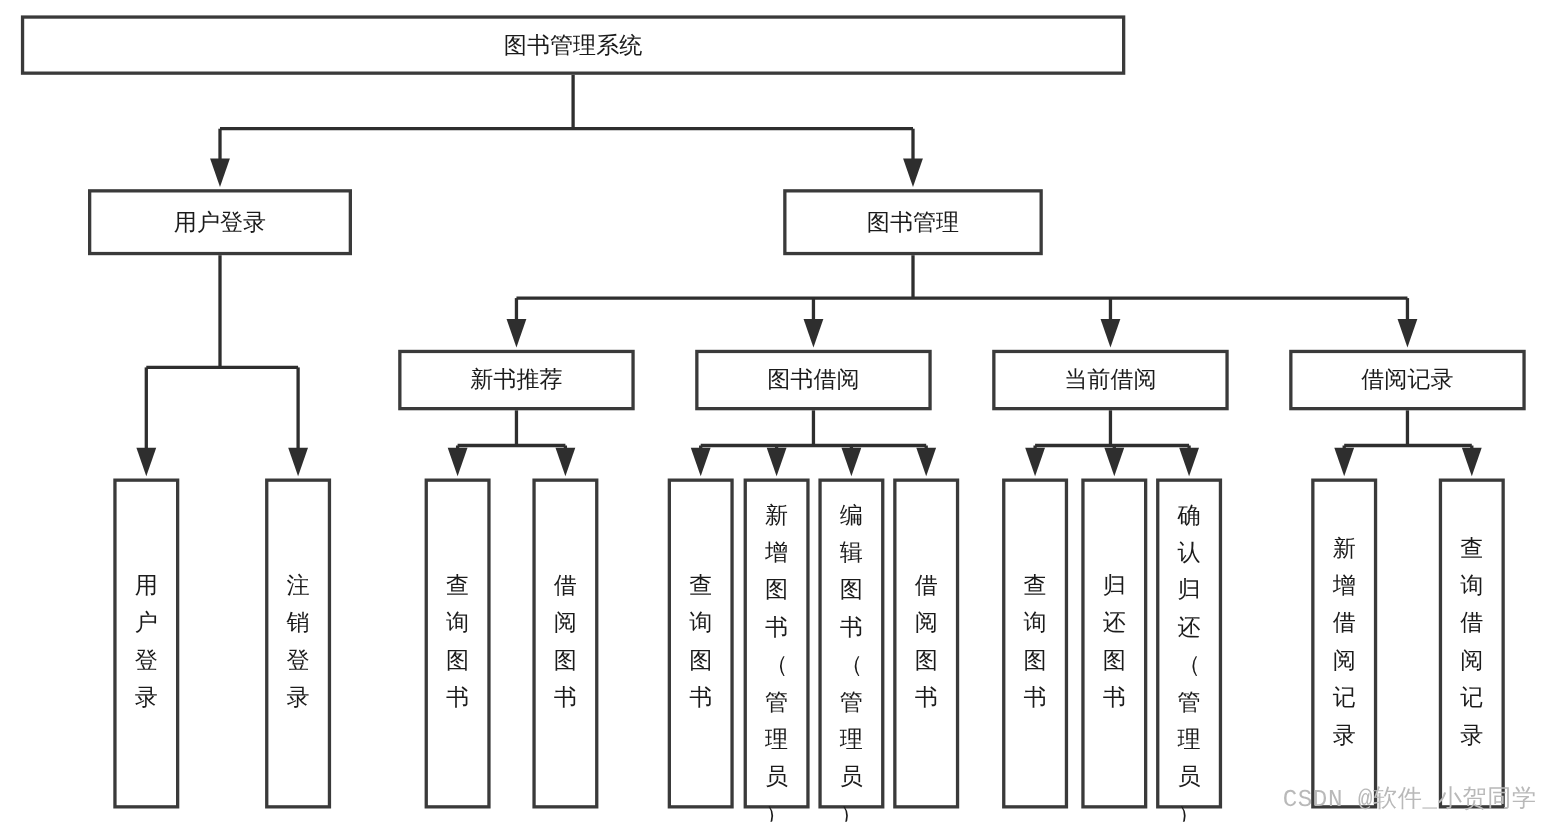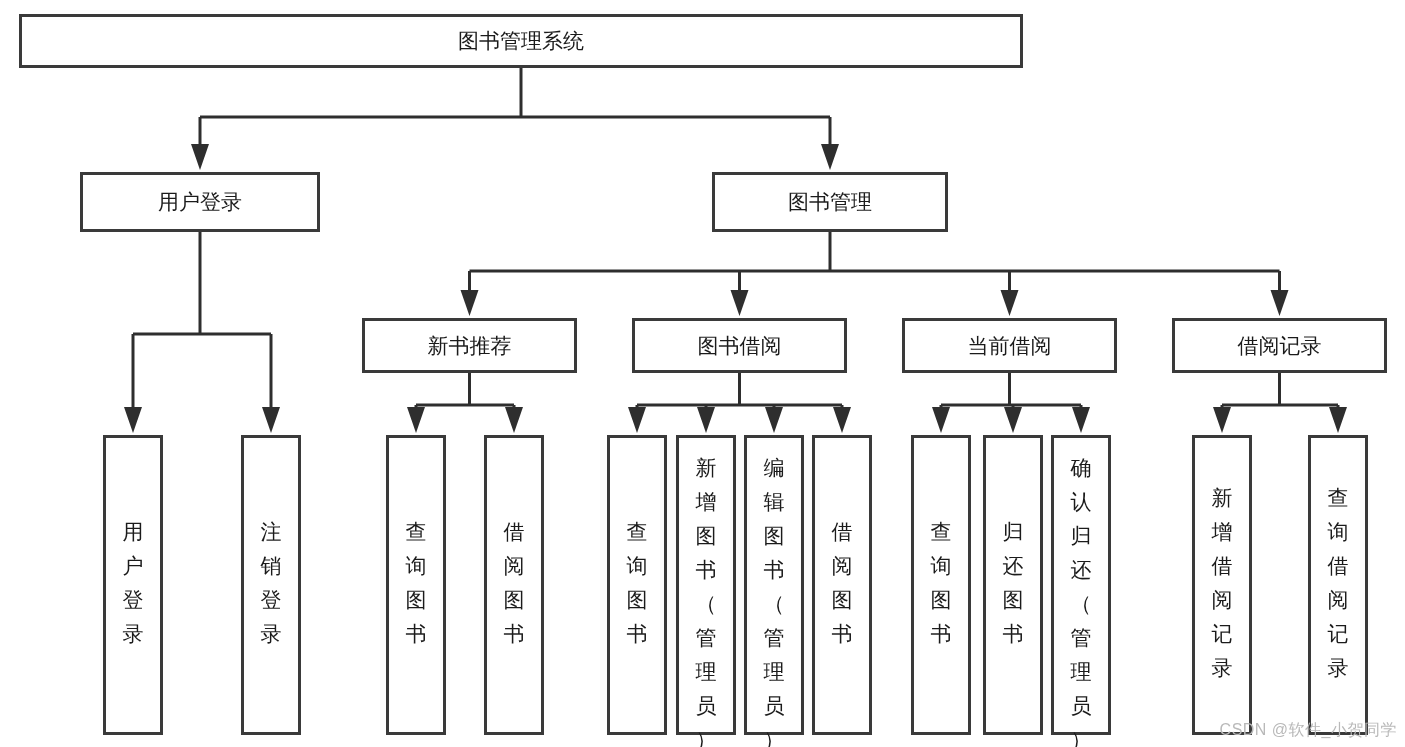--- a/index.html
+++ b/index.html
@@ -52,22 +52,22 @@
   }
   .arrow-head {
     fill: #2e2e2e;
     stroke: none;
   }
   .watermark {
     position: absolute;
     right: 8px;
     bottom: 6px;
     color: #b9b9b9;
-    font-size: 16px;
-    font-family: Liberation Sans, sans-serif;
+    font-size: 22px;
+    font-family: Liberation Mono, monospace;
     white-space: nowrap;
     letter-spacing: 0.5px;
     user-select: none;
   }
 </style>
 </head>
 <body>
 
 <div id="diagram-root">
   <svg class="diagram" viewBox="0 0 1405 747">

